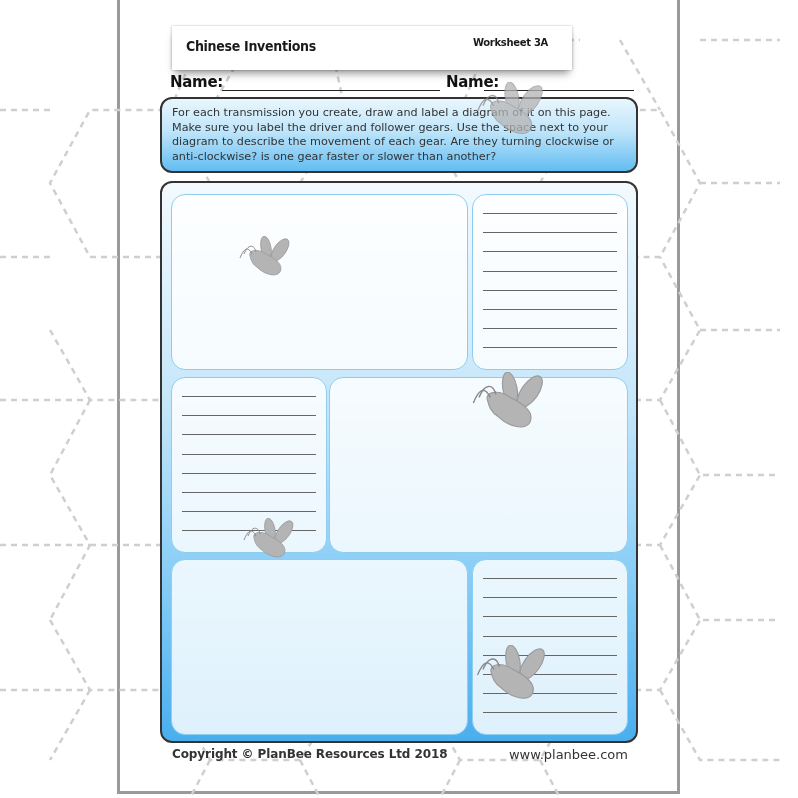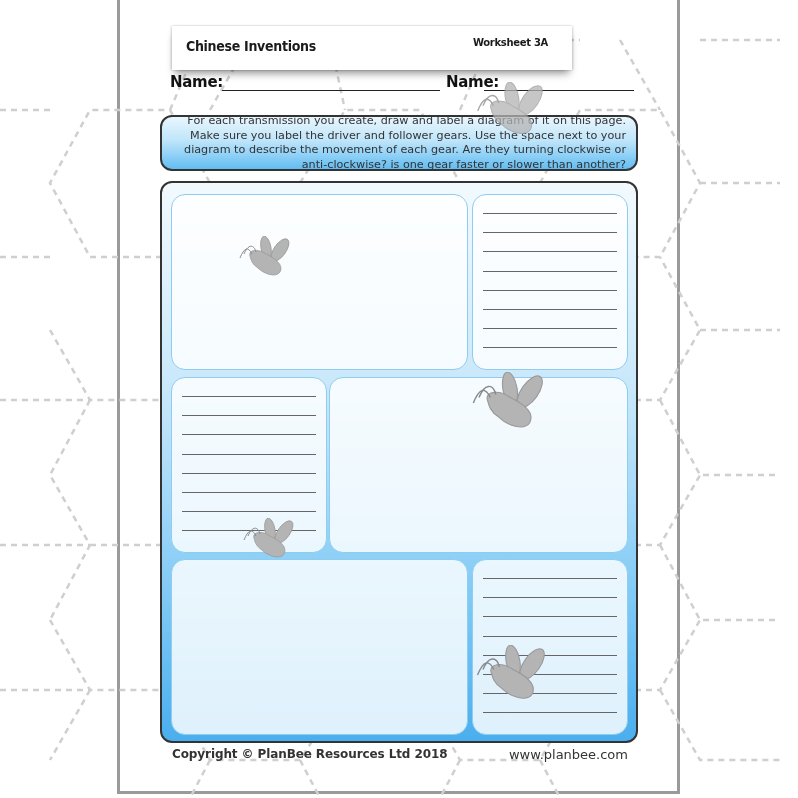--- a/index.html
+++ b/index.html
@@ -7,24 +7,24 @@
   .page{position:absolute;left:117px;top:-4px;width:563px;height:798px;background:#ffffff;
     border-left:3px solid #9a9a9a;border-right:3px solid #9a9a9a;border-bottom:3px solid #9a9a9a;box-sizing:border-box;}
   .hexbg{position:absolute;left:0;top:0;width:100%;height:100%;}
   .titlebar{position:absolute;left:172px;top:26px;width:400px;height:44px;background:#fff;
     box-shadow:0 6px 8px -3px rgba(0,0,0,0.45), -1px 0 2px rgba(0,0,0,0.15), 1px 0 2px rgba(0,0,0,0.15);}
   .title-left{position:absolute;left:14px;top:12px;font-family:"DejaVu Sans Condensed","DejaVu Sans",sans-serif;font-weight:bold;font-size:14px;color:#1a1a1a;letter-spacing:-0.3px;}
   .title-right{position:absolute;right:24px;top:11px;font-weight:bold;font-size:10px;color:#1a1a1a;letter-spacing:-0.3px;}
   .namerow{position:absolute;left:170px;top:73px;width:464px;height:20px;}
   .lbl{position:absolute;top:0;font-weight:bold;font-size:15px;color:#111;letter-spacing:-0.3px;text-align:center;}
   .uline{position:absolute;top:17px;height:0;border-bottom:1.5px solid #222;}
-  .instructions{position:absolute;left:160px;top:115px;width:478px;height:56px;box-sizing:border-box;
+  .instructions{position:absolute;left:160px;top:97px;width:478px;height:76px;box-sizing:border-box;
     border:2px solid #333;border-radius:12px;
     background:linear-gradient(to bottom,#e9f6fd 0%,#bfe5fa 45%,#62bdf2 100%);
-    display:flex;align-items:center;justify-content:center;text-align:right;}
+    display:flex;align-items:center;justify-content:center;text-align:left;}
   .instructions p{margin:0;padding:0 10px;font-family:"DejaVu Sans",sans-serif;font-size:11.2px;line-height:14.5px;color:#333;}
   .frame{position:absolute;left:160px;top:181px;width:478px;height:562px;box-sizing:border-box;
     border:2px solid #333;border-radius:12px;
     background:linear-gradient(to bottom,#f3fafe 0%,#c4e6fa 40%,#7ec9f5 75%,#4aaeee 100%);}
   .panel{position:absolute;background:rgba(255,255,255,0.82);border:1.5px solid #8fcdf0;border-radius:14px;box-sizing:border-box;}
   .lines{position:absolute;left:10px;right:10px;top:18px;bottom:10px;}
   .lines .ln{height:0;border-bottom:1.5px solid #666;margin-bottom:18.2px;}
   .bee{position:absolute;}
   .footer-left{position:absolute;left:172px;top:747px;font-size:12px;font-weight:bold;color:#333;letter-spacing:-0.1px;}
   .footer-right{position:absolute;right:170px;top:747px;font-size:13px;font-weight:normal;color:#333;}

